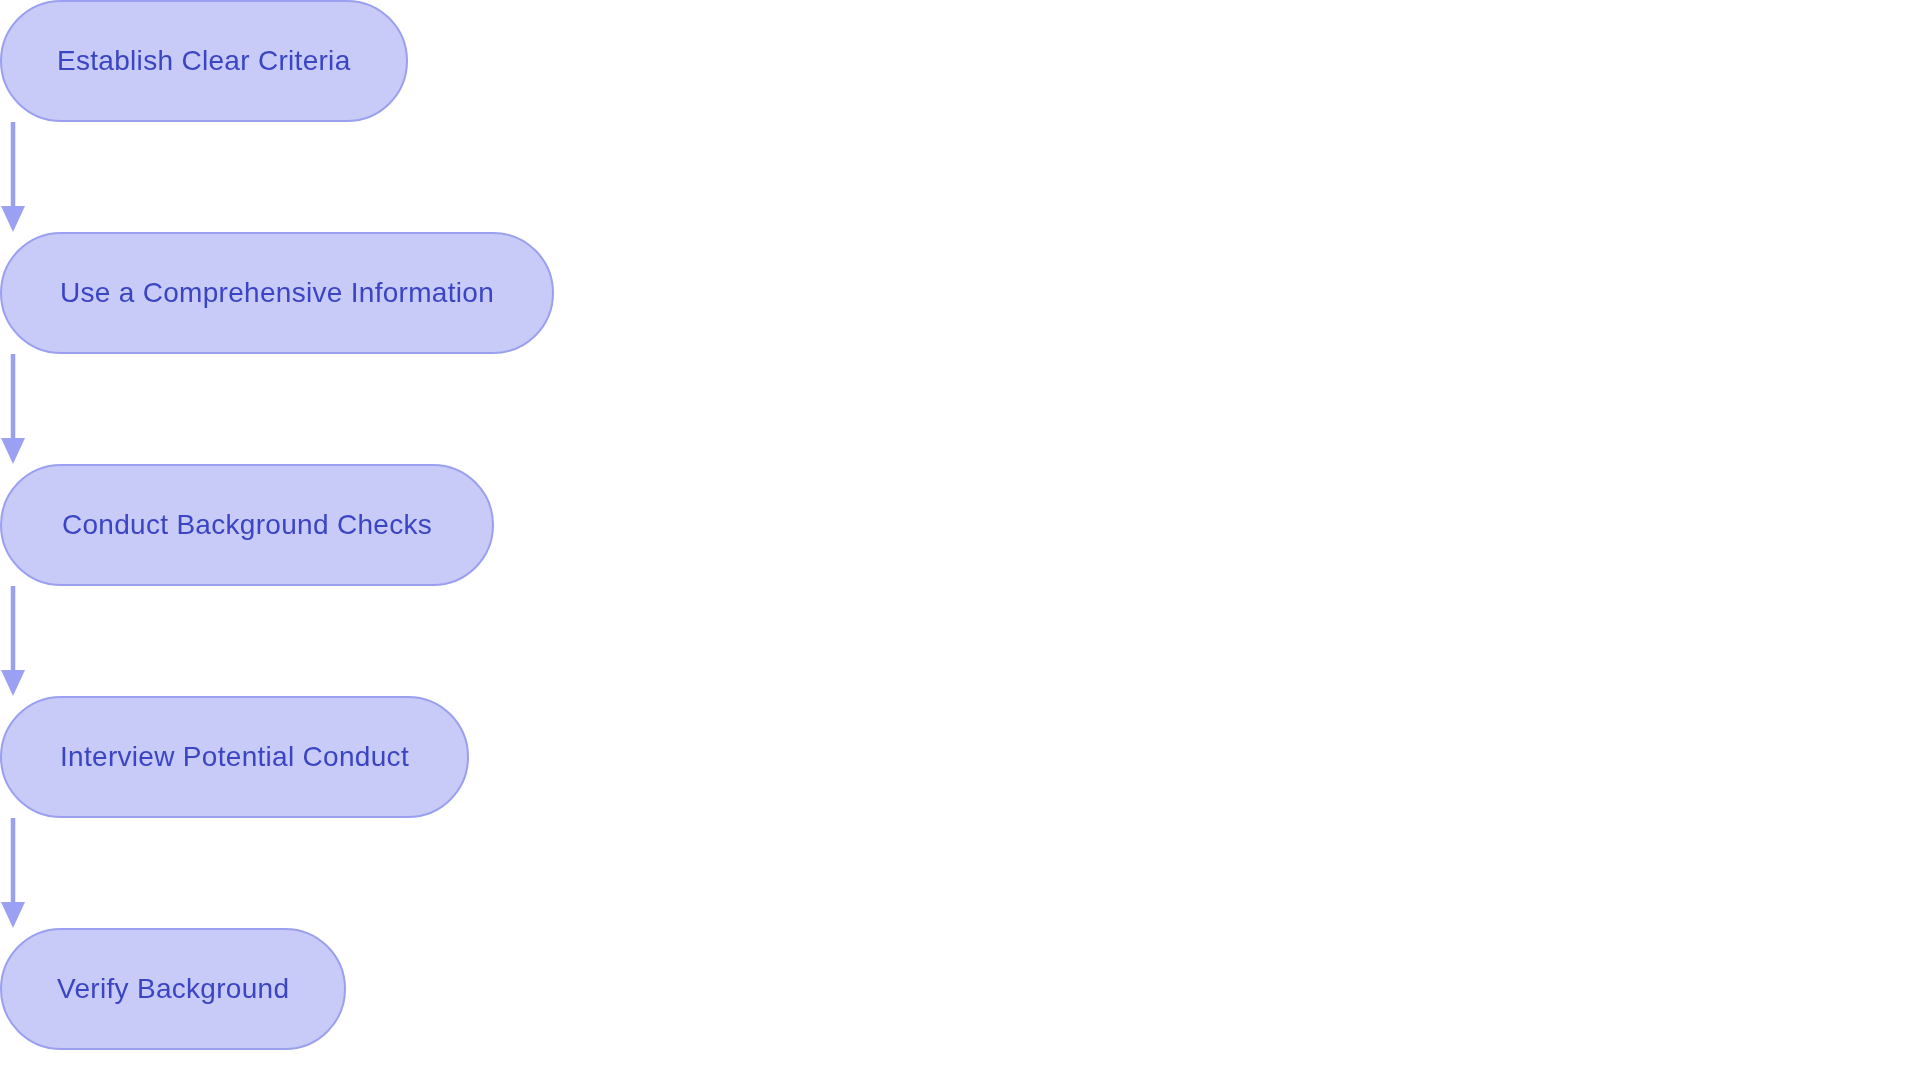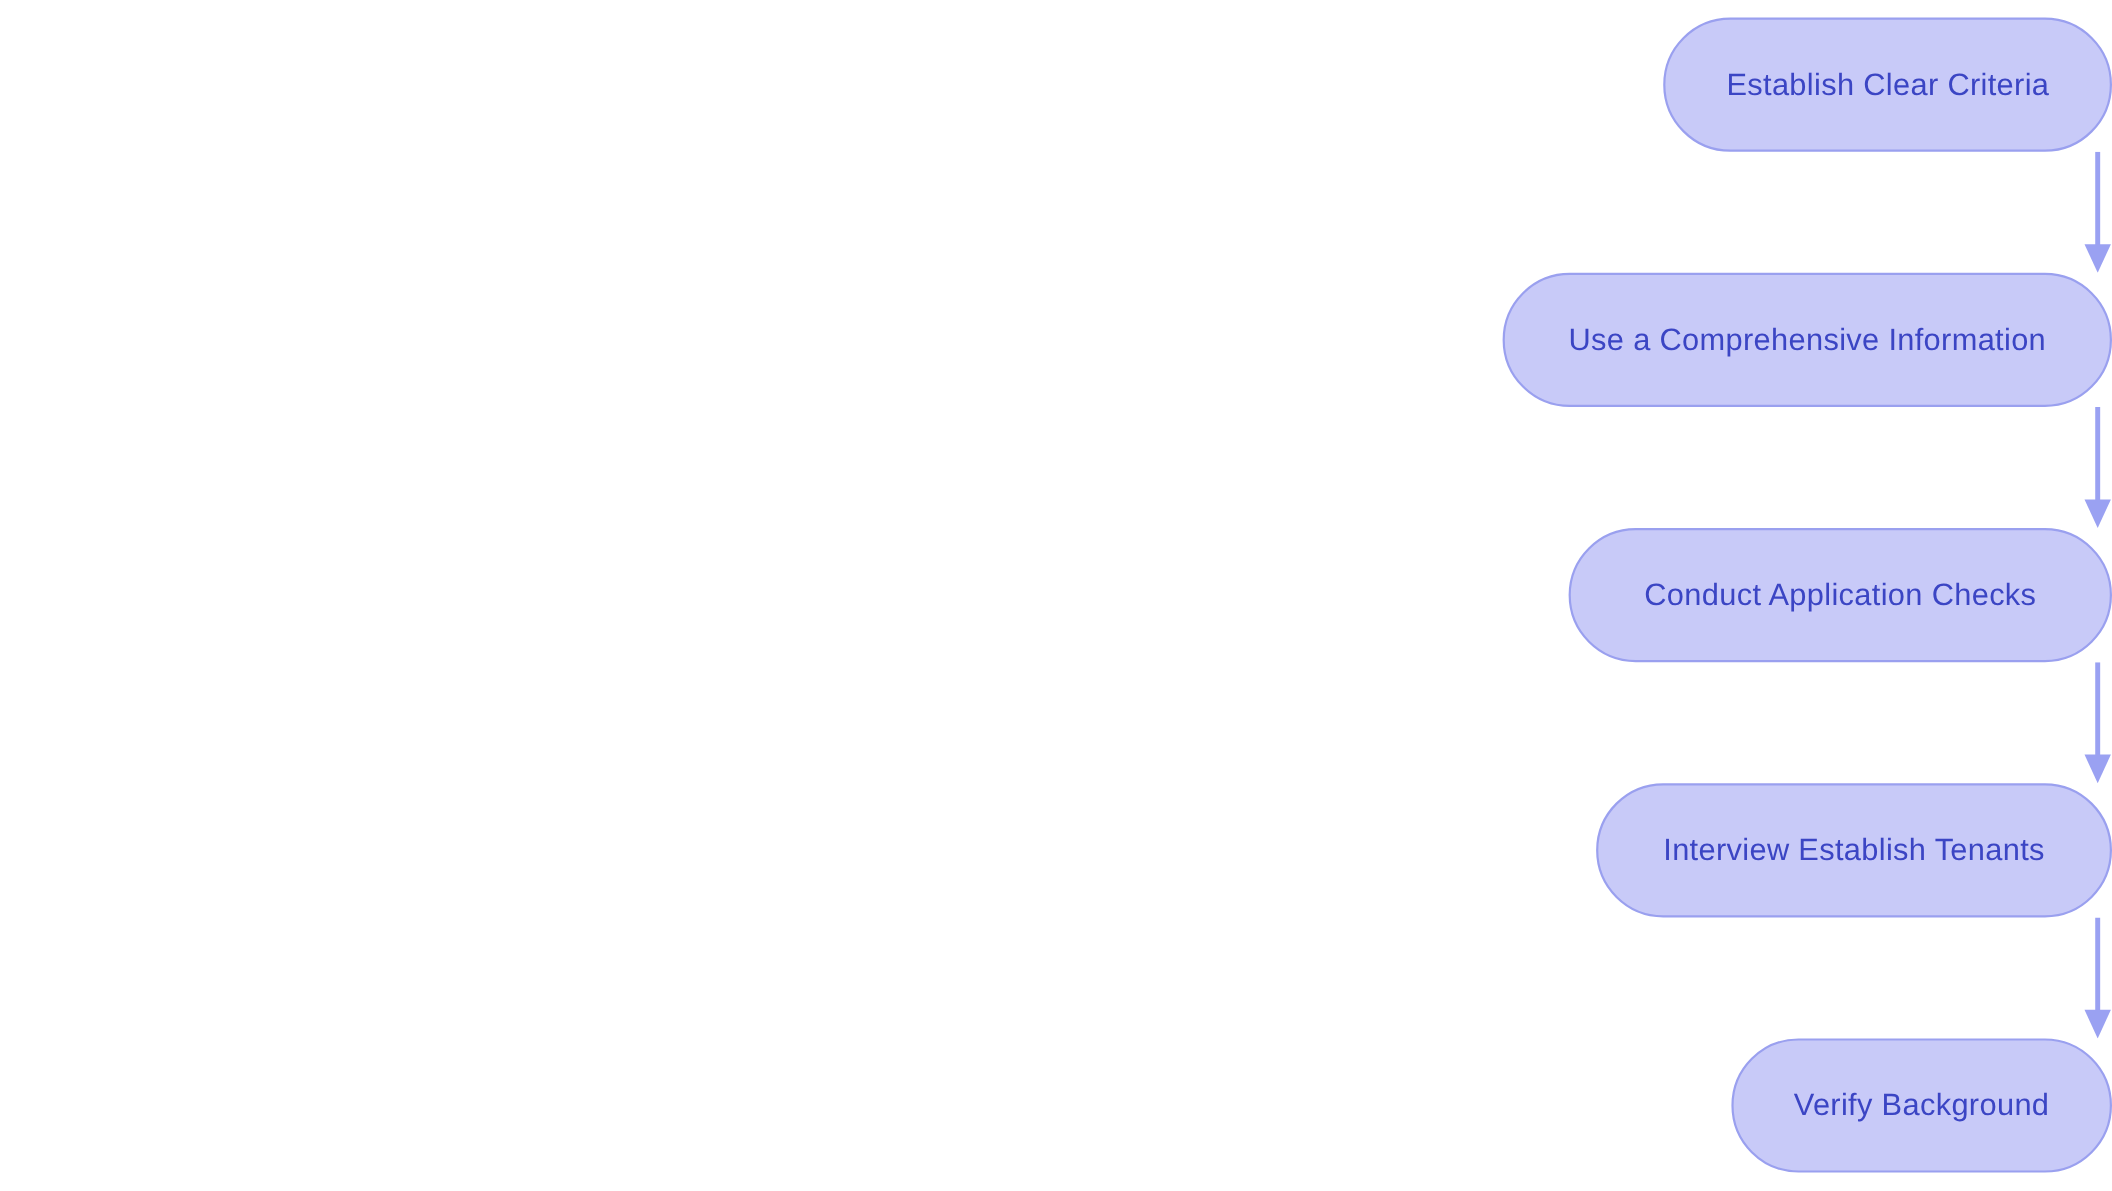--- a/index.html
+++ b/index.html
@@ -9,22 +9,22 @@
     font-family: "Liberation Sans", sans-serif;
   }
   .canvas {
     position: relative;
     width: 1920px;
     height: 1083px;
     background: var(--page-bg, #ffffff);
     overflow: hidden;
     display: flex;
     flex-direction: column;
-    align-items: flex-end;
-    padding-top: 16px;
+    align-items: flex-start;
+    padding-top: 0;
     box-sizing: border-box;
   }
   .node {
     height: 122px;
     border-radius: 61px;
     background: var(--node-fill, #c8caf8);
     border: 2px solid var(--node-border, #9aa0ef);
     color: var(--node-text, #3b45c4);
     display: flex;
     align-items: center;
@@ -71,32 +71,32 @@
   </div>
 
   <div class="arrow">
     <svg width="26" height="110" viewBox="0 0 26 110">
       <line x1="13" y1="0" x2="13" y2="86" stroke="currentColor" stroke-width="4.5"></line>
       <path d="M1 84 L25 84 L13 110 Z" fill="currentColor"></path>
     </svg>
   </div>
 
   <div class="node n3">
-    <span>Conduct Application Checks</span>
+    <span>Conduct Background Checks</span>
   </div>
 
   <div class="arrow">
     <svg width="26" height="110" viewBox="0 0 26 110">
       <line x1="13" y1="0" x2="13" y2="86" stroke="currentColor" stroke-width="4.5"></line>
       <path d="M1 84 L25 84 L13 110 Z" fill="currentColor"></path>
     </svg>
   </div>
 
   <div class="node n4">
-    <span>Interview Establish Tenants</span>
+    <span>Interview Potential Conduct</span>
   </div>
 
   <div class="arrow">
     <svg width="26" height="110" viewBox="0 0 26 110">
       <line x1="13" y1="0" x2="13" y2="86" stroke="currentColor" stroke-width="4.5"></line>
       <path d="M1 84 L25 84 L13 110 Z" fill="currentColor"></path>
     </svg>
   </div>
 
   <div class="node n5">

